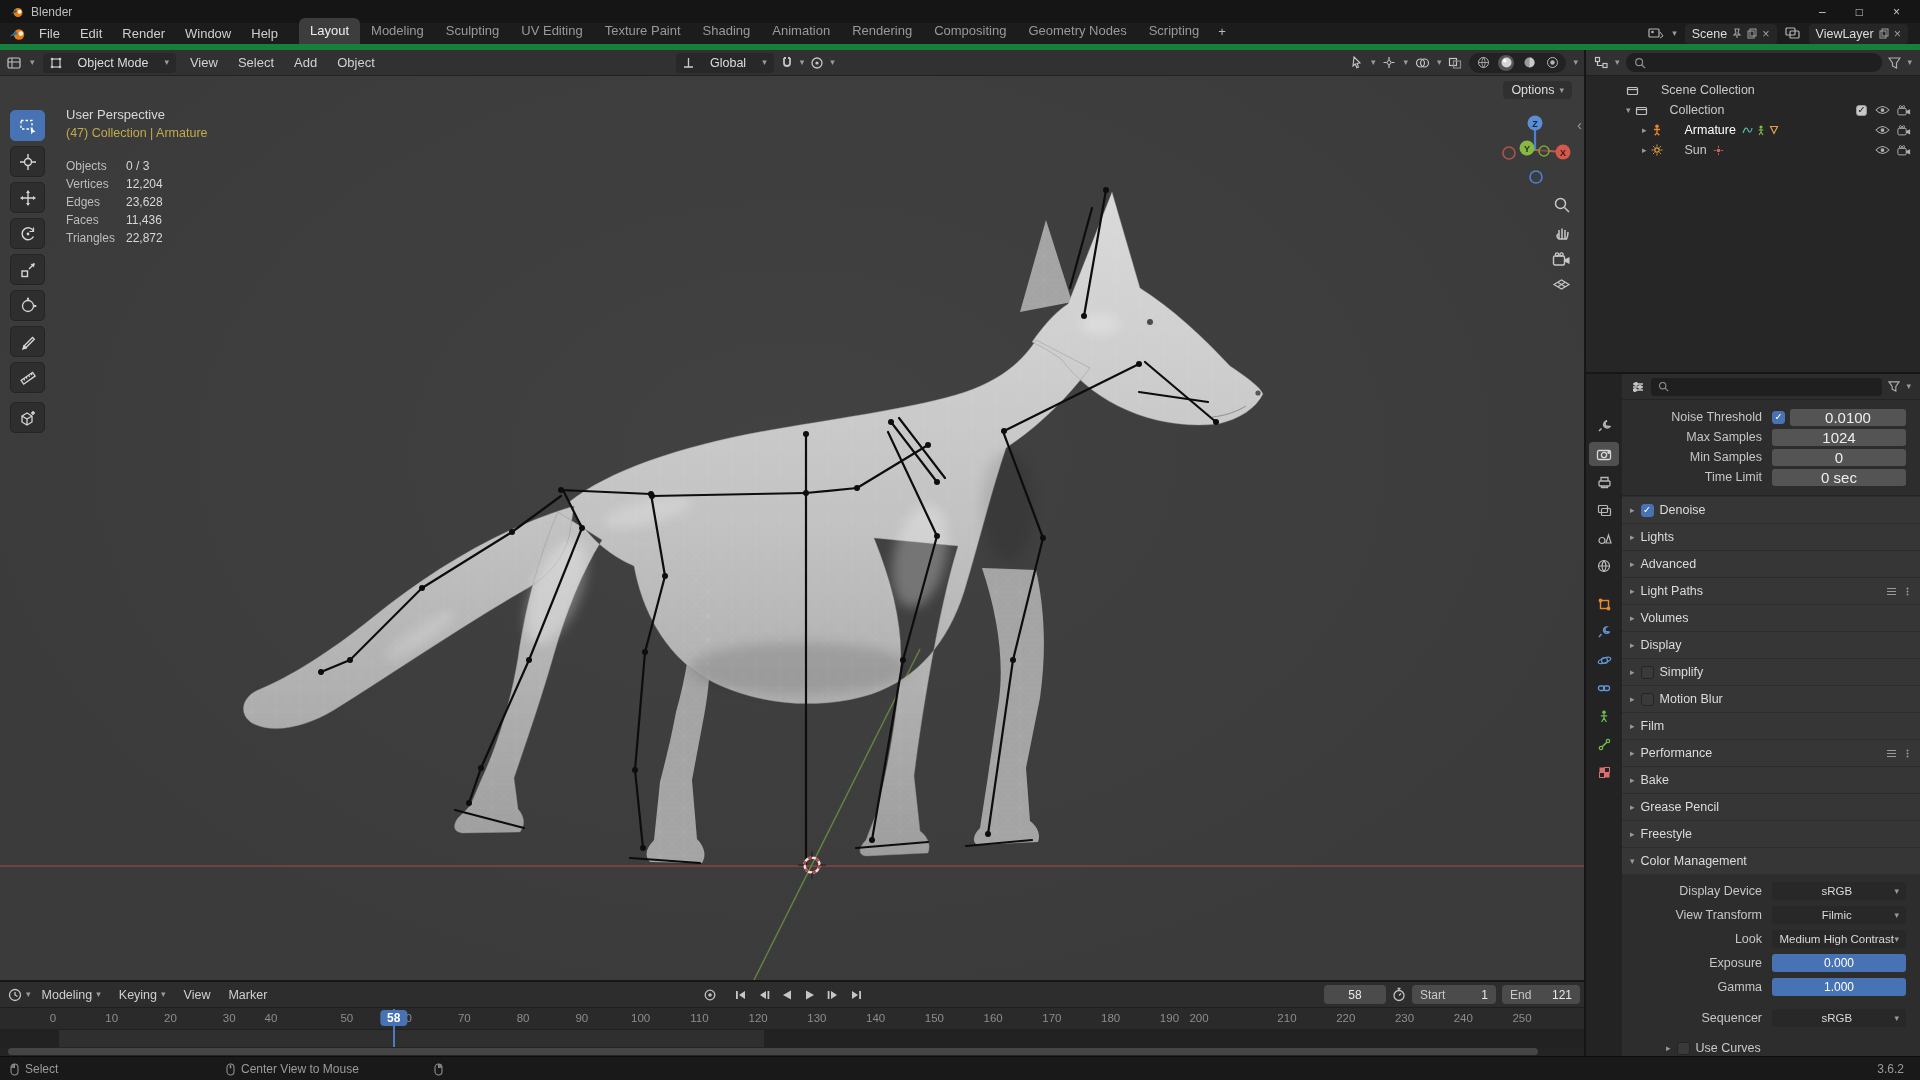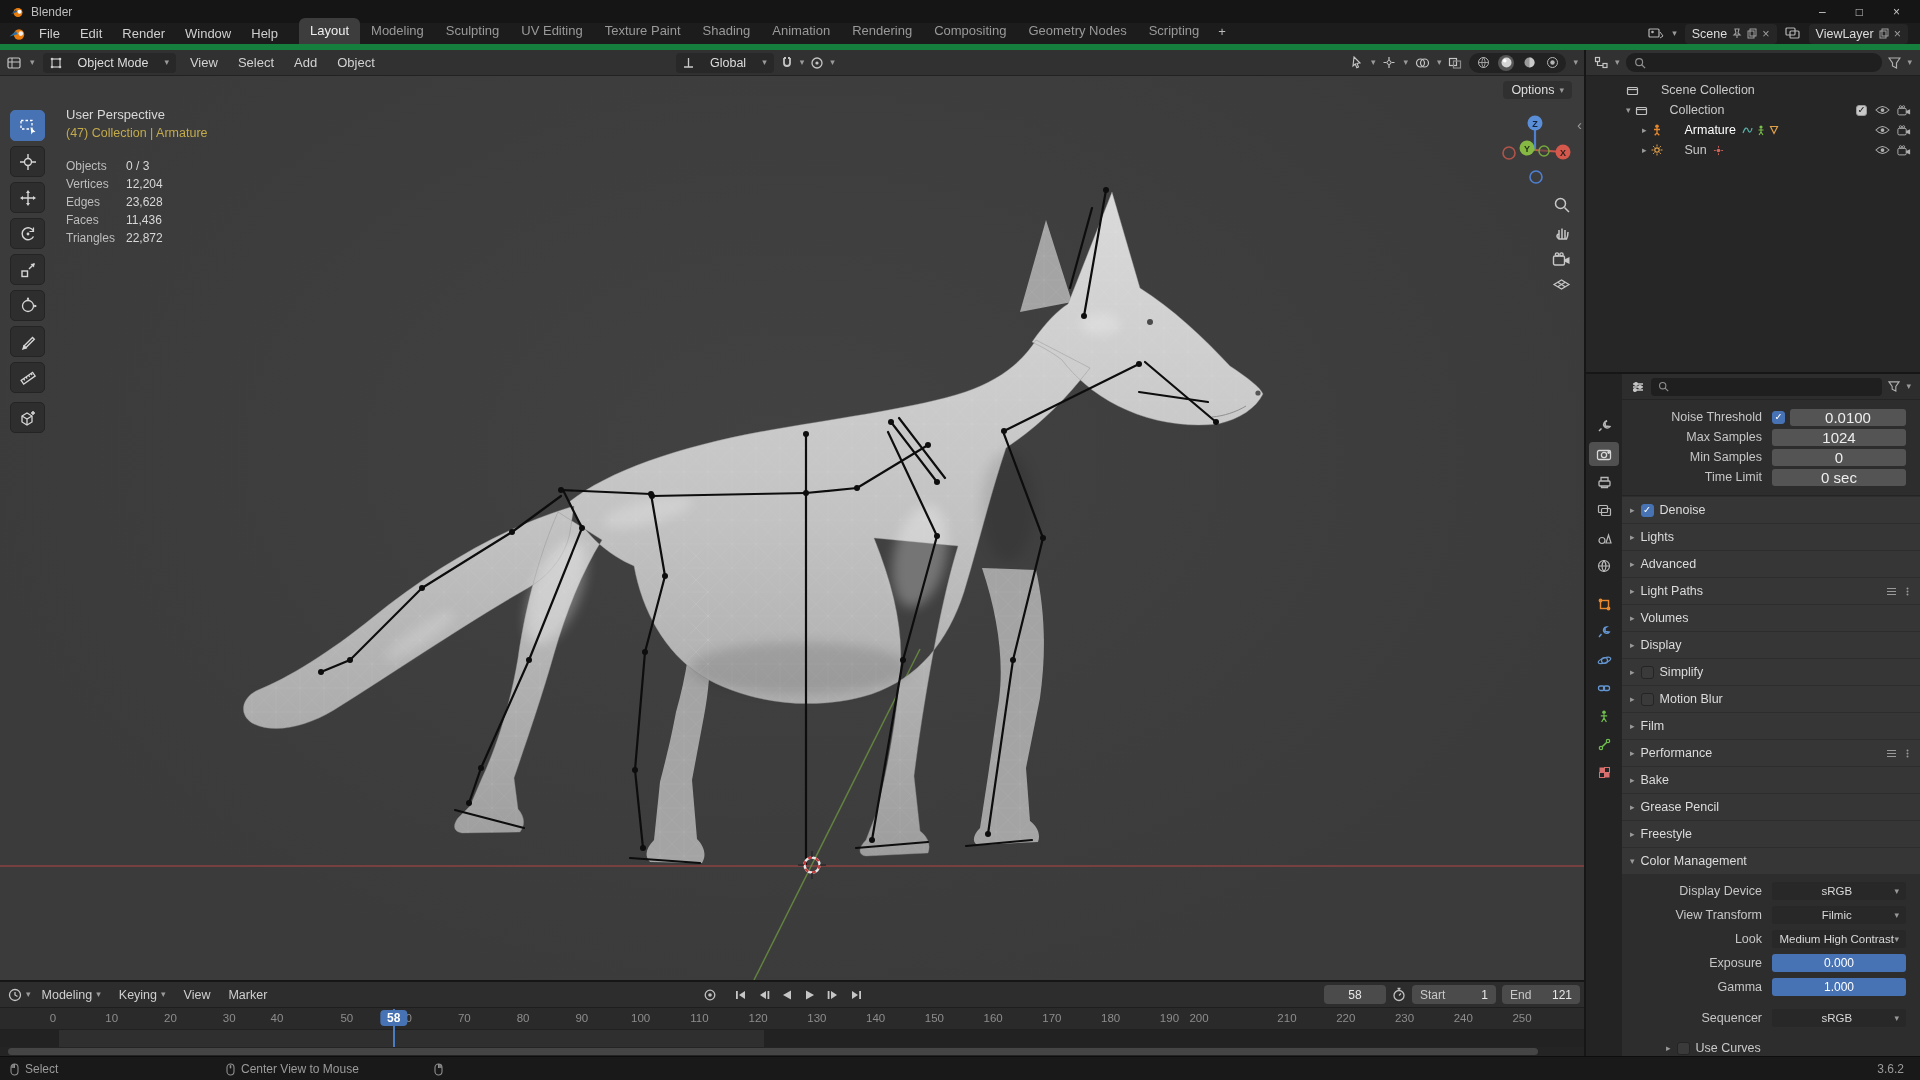--- a/index.html
+++ b/index.html
@@ -1135,21 +1135,21 @@
             <span>121</span>
         </span>
       </div>
     </div>
 
     <div id="tl-ruler">
         <span class="tick" style="left: 53px;">0</span>
         <span class="tick" style="left: 111.76px;">10</span>
         <span class="tick" style="left: 170.52px;">20</span>
         <span class="tick" style="left: 229.28px;">30</span>
-        <span class="tick" style="left: 277px; text-align: right;">40</span>
+        <span class="tick" style="left: 271px; text-align: right;">40</span>
         <span class="tick" style="left: 346.8px;">50</span>
         <span class="tick" style="left: 405.56px;">60</span>
         <span class="tick" style="left: 464.32px;">70</span>
         <span class="tick" style="left: 523.08px;">80</span>
         <span class="tick" style="left: 581.84px;">90</span>
         <span class="tick" style="left: 640.6px;">100</span>
         <span class="tick" style="left: 699.36px;">110</span>
         <span class="tick" style="left: 758.12px;">120</span>
         <span class="tick" style="left: 816.88px;">130</span>
         <span class="tick" style="left: 875.64px;">140</span>

